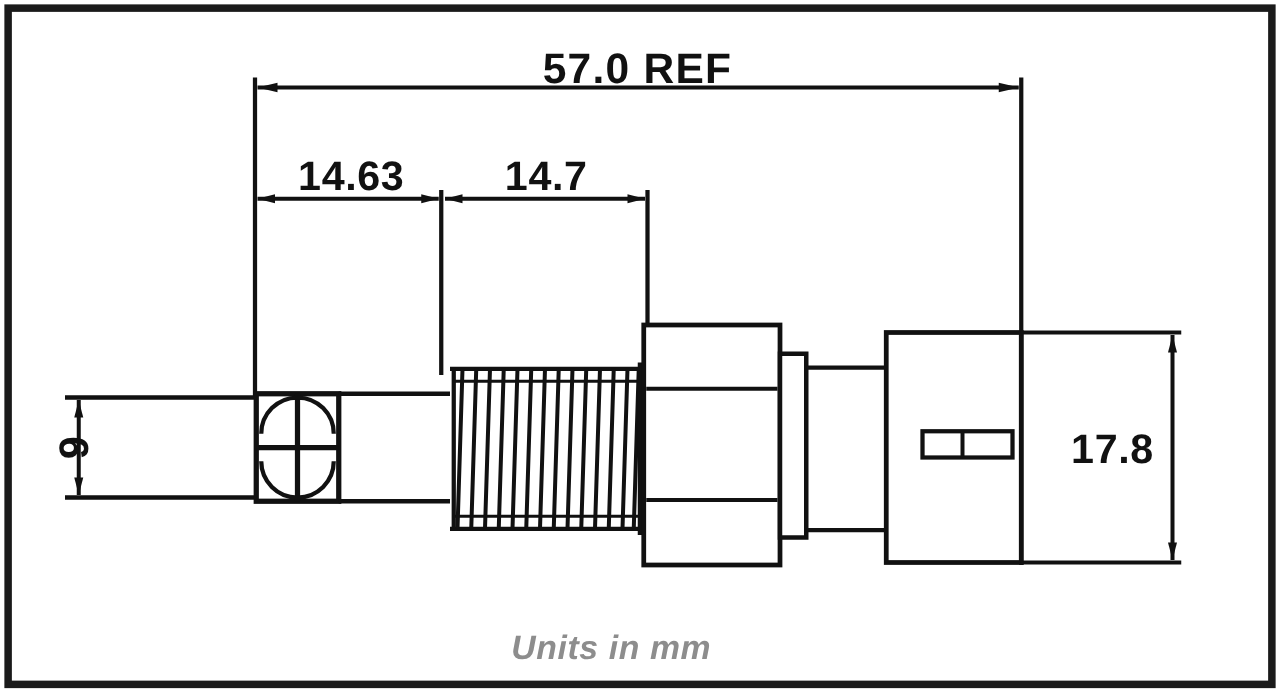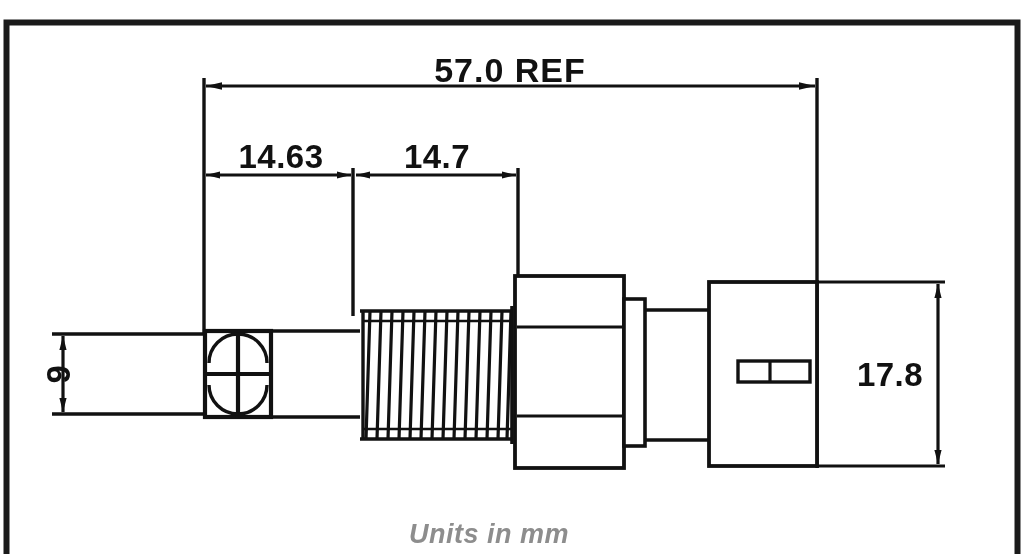--- a/index.html
+++ b/index.html
@@ -13,21 +13,20 @@
     height: 554px;
     font-family: "Liberation Sans", sans-serif;
     overflow: hidden;
   }
   #drawing-frame {
     position: relative;
     width: 1024px;
     height: 504px;
     background: #a3a3a3;
     box-sizing: border-box;
-    margin-top: 16px;
   }
   #drawing-svg {
     position: absolute;
     left: 0;
     top: 0;
     width: 1024px;
     height: 554px;
     display: block;
   }
   .dim-text {

